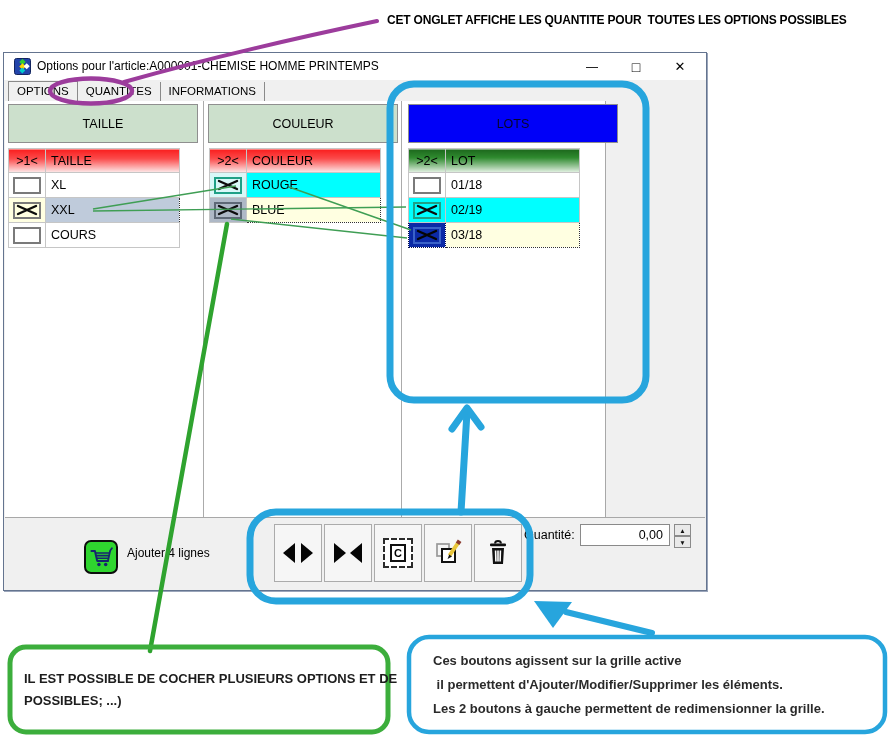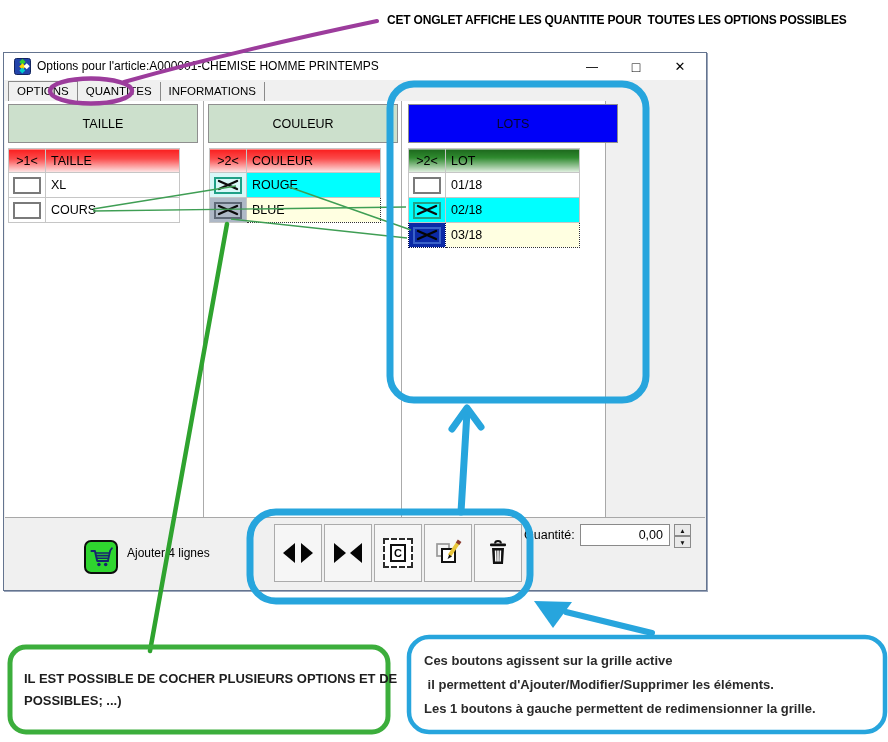--- a/index.html
+++ b/index.html
@@ -5,21 +5,21 @@
   html,body{margin:0;padding:0;background:#fff;}
   .page{position:relative;width:888px;height:742px;overflow:hidden;
         font-family:"Liberation Sans",sans-serif;color:#000;}
 
   
   .top-note{position:absolute;left:378px;top:13px;font-size:12px;font-weight:bold;
             white-space:pre;z-index:60;letter-spacing:-0.2px;padding-left:9px;}
   .note-box{position:absolute;z-index:60;display:flex;flex-direction:column;justify-content:center;}
   .note-box .line{font-size:13px;font-weight:bold;line-height:22px;white-space:pre;color:#1d1d1d;}
   .green-note{left:24px;top:652px;width:356px;height:76px;}
-  .blue-note{left:424px;top:640px;width:452px;height:90px;}
+  .blue-note{left:433px;top:640px;width:452px;height:90px;}
   .blue-note .line{line-height:24px;color:#2a2a2a;}
 
   
   .dialog{position:absolute;left:3px;top:52px;width:702px;height:537px;
           background:#F0F0F0;border:1px solid #64748F;box-shadow:1px 1px 0 #9aa5ba;z-index:1;}
   .titlebar{position:absolute;left:0;top:0;width:100%;height:27px;background:#fff;
             border-bottom:1px solid #E3E3E3;}
   .app-icon{position:absolute;left:10px;top:5px;width:17px;height:17px;display:block;}
   .title{position:absolute;left:33px;top:6px;font-size:12px;}
   .win-btns{position:absolute;right:4px;top:0;height:27px;display:flex;}
@@ -136,20 +136,30 @@
           <td class="cb-col gh-red">&gt;1&lt;</td>
           <td class="lbl-col gh-red gcell">TAILLE</td>
         </tr>
         <tr>
           <td class="cb-col cb-cell">
                 <div class="box"></div>
               </td>
           <td class="lbl">XL</td>
         </tr>
         <tr>
+          <td class="cb-col cb-cell ivory">
+            <div class="box">
+                  <svg width="22" height="12" viewBox="0 0 22 12">
+                    <path d="M2 2 L20 10 M2 10 L20 2" stroke="#0c0c0c" stroke-width="2.4" stroke-linecap="round" fill="none"></path>
+                  </svg>
+                </div>
+          </td>
+          <td class="lbl sel">XXL</td>
+        </tr>
+        <tr>
           <td class="cb-col cb-cell">
                 <div class="box"></div>
               </td>
           <td class="lbl">COURS</td>
         </tr>
       </tbody>
         </table>
 
       <div class="banner greenish" style="left:203px;width:190px;">COULEUR</div>
       <table class="grid" style="left:204px;">
@@ -195,21 +205,21 @@
           <td class="lbl">01/18</td>
         </tr>
         <tr>
           <td class="cb-col cb-cell cyanbg">
             <div class="box b-teal">
                   <svg width="22" height="12" viewBox="0 0 22 12">
                     <path d="M2 2 L20 10 M2 10 L20 2" stroke="#0c0c0c" stroke-width="2.4" stroke-linecap="round" fill="none"></path>
                   </svg>
                 </div>
           </td>
-          <td class="lbl cyan">02/18</td>
+          <td class="lbl cyan">02/19</td>
         </tr>
         <tr>
           <td class="cb-col cb-cell navy">
             <div class="box b-blue">
                   <svg width="22" height="12" viewBox="0 0 22 12">
                     <path d="M2 2 L20 10 M2 10 L20 2" stroke="#050505" stroke-width="2.4" stroke-linecap="round" fill="none"></path>
                   </svg>
                 </div>
           </td>
           <td class="lbl ivory">03/18</td>
@@ -303,16 +313,16 @@
     <rect x="409" y="637" width="476" height="95" rx="20" fill="none" stroke="#27A5DD" stroke-width="4.5"></rect>
   </svg>
 
   <div class="note-box green-note">
     <div class="line">IL EST POSSIBLE DE COCHER PLUSIEURS OPTIONS ET DE</div>
     <div class="line">POSSIBLES; ...)</div>
   </div>
   <div class="note-box blue-note">
     <div class="line">Ces boutons agissent sur la grille active</div>
     <div class="line"> il permettent d'Ajouter/Modifier/Supprimer les éléments.</div>
-    <div class="line">Les 1 boutons à gauche permettent de redimensionner la grille.</div>
+    <div class="line">Les 2 boutons à gauche permettent de redimensionner la grille.</div>
   </div>
 
 </div>
 
 </body></html>

